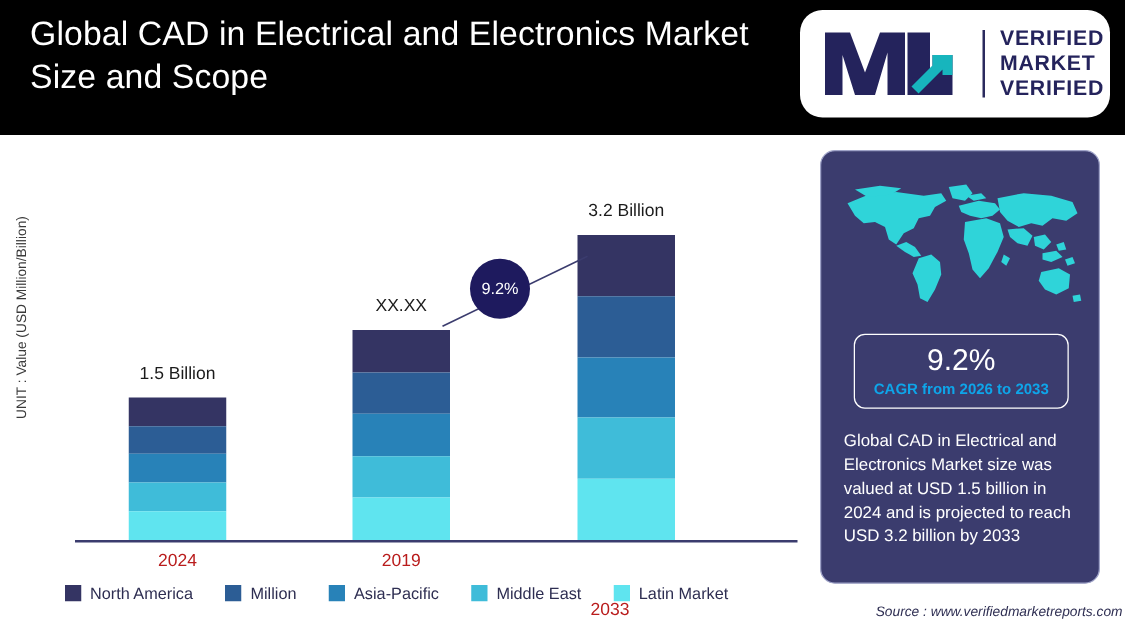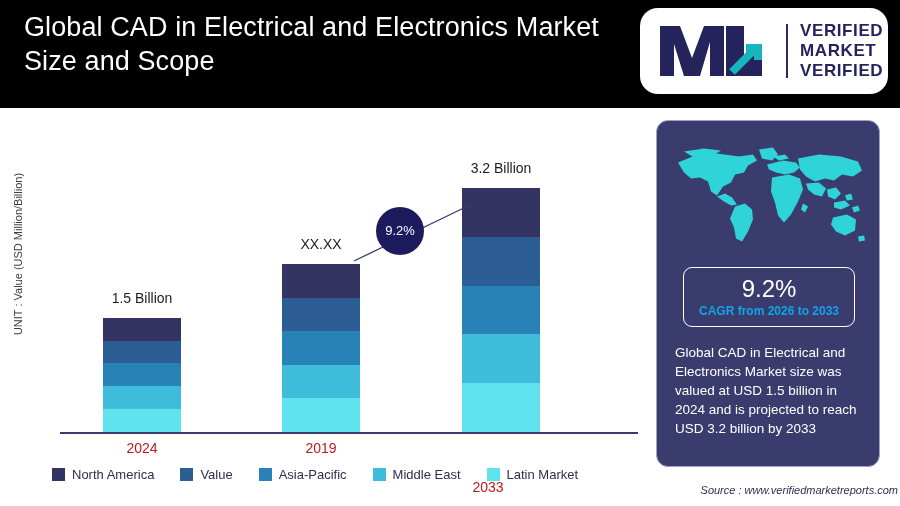--- a/index.html
+++ b/index.html
@@ -170,21 +170,21 @@
 
 </div>
 
 <div id="legend">
     <div class="legend-item">
       <span class="legend-swatch" style="background: rgb(52, 52, 99);"></span>
       <span class="legend-label">North America</span>
     </div>
     <div class="legend-item">
       <span class="legend-swatch" style="background: rgb(44, 93, 149);"></span>
-      <span class="legend-label">Value</span>
+      <span class="legend-label">Million</span>
     </div>
     <div class="legend-item">
       <span class="legend-swatch" style="background: rgb(40, 130, 184);"></span>
       <span class="legend-label">Asia-Pacific</span>
     </div>
     <div class="legend-item">
       <span class="legend-swatch" style="background: rgb(63, 188, 217);"></span>
       <span class="legend-label">Middle East</span>
     </div>
     <div class="legend-item">

